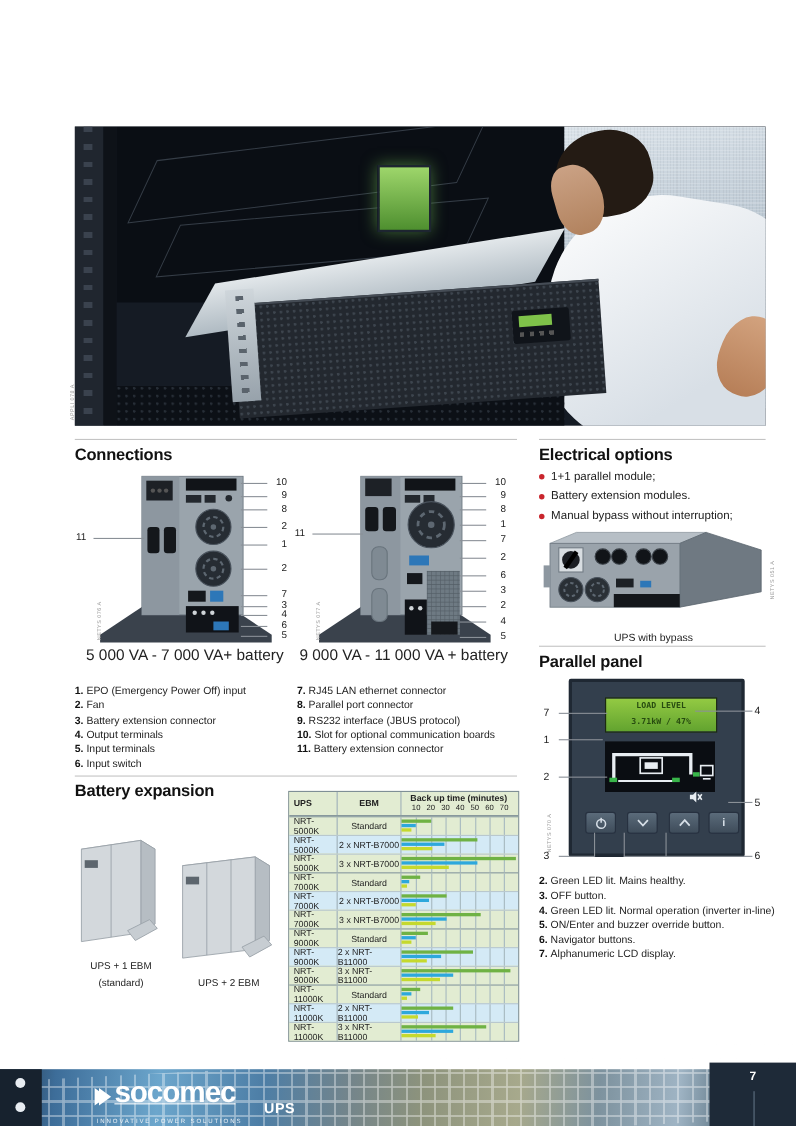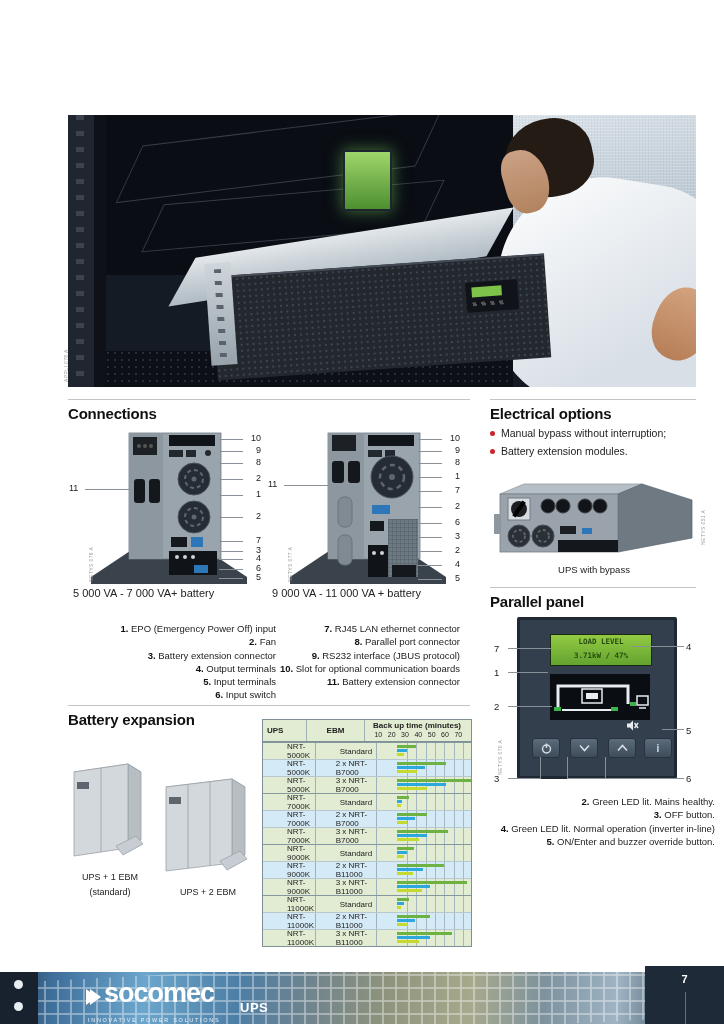--- a/index.html
+++ b/index.html
@@ -48,35 +48,35 @@
   .hero .display u{position:absolute;left:6px;top:20px;width:34px;height:4px;display:block;
       background:repeating-linear-gradient(90deg,#555 0 4px,transparent 4px 9px);}
   .hero .hand{position:absolute;left:586px;top:172px;width:56px;height:74px;border-radius:46%;
       background:linear-gradient(#d2a27e,#b77f58);transform:rotate(22deg);}
   .hero .bottomdark{position:absolute;left:38px;top:236px;width:407px;height:36px;background:#0c1016;
       background-image:radial-gradient(circle at 2px 2px,#272e37 1px,transparent 1.4px);background-size:7px 7px;}
 
   
   .fig{position:absolute;width:190px;}
   .fig svg{display:block;}
-  .fig .caption{font-size:11px;color:#222;margin-top:2px;}
+  .fig .caption{font-size:14px;color:#222;text-align:center;margin-top:2px;}
   .callout-num{position:absolute;font-size:9px;color:#222;width:16px;text-align:right;}
   .callout-line{position:absolute;height:1px;background:#8a9097;}
 
   
   .legend-list{position:absolute;margin:0;padding:0;list-style:none;}
-  .legend-list li{font-size:9.5px;line-height:13.3px;color:#222;text-align:right;}
+  .legend-list li{font-size:9.5px;line-height:13.3px;color:#222;}
   .legend-list li b{color:#111;}
 
   
   .bullet-list{position:absolute;margin:0;padding:0;list-style:none;}
   .bullet-list li{font-size:10.5px;line-height:18px;color:#222;display:flex;align-items:center;}
   .bullet-list .dot{width:5px;height:5px;border-radius:50%;margin-right:6px;flex:0 0 auto;}
   .eo-fig{position:absolute;}
-  .eo-fig .caption{font-size:9.5px;color:#222;text-align:center;margin-top:2px;}
+  .eo-fig .caption{font-size:9.5px;color:#222;text-align:center;margin-top:12px;}
 
   
   .cp{position:absolute;}
   .cp .panel{position:absolute;left:27px;top:0;width:160px;height:162px;background:#333f4d;
       border:3px solid #1f2833;border-radius:2px;box-sizing:border-box;}
   .cp .lcd{position:absolute;left:30px;top:14px;width:100px;height:30px;
       background:linear-gradient(#93ca43,#62a32f);border:1px solid #1c2a10;
       font-family:"DejaVu Sans Mono",monospace;font-size:7.5px;font-weight:bold;color:#274b10;
       text-align:center;line-height:14px;}
   .cp .mimic{position:absolute;left:30px;top:54px;width:100px;height:46px;background:#0a0d12;}
@@ -97,41 +97,41 @@
   .bx-head{display:flex;border-bottom:1px solid #7f8f96;background:#e2ecd2;}
   .bx-head .hc{box-sizing:border-box;border-right:1px solid #9fb0b8;display:flex;align-items:center;justify-content:flex-start;padding-left:4px;font-weight:bold;}
   .bx-head .h-ups{width:44px;}
   .bx-head .h-ebm{width:58px;justify-content:center;padding-left:0;}
   .bx-head .h-time{width:104px;border-right:none;display:block;padding:1px 0 0 0;}
   .bx-head .h-time .ttl{font-size:8px;font-weight:bold;text-align:center;line-height:10px;}
   .bx-head .h-time .ticks{position:relative;height:10px;font-weight:normal;font-size:7px;}
   .bx-head .h-time .ticks span{position:absolute;transform:translateX(-50%);top:0;}
   .bx-row{display:flex;height:16px;border-top:1px solid #b9c8ce;}
   .bx-row.group-start{border-top:1px solid #86989f;}
-  .bx-row .c{box-sizing:border-box;border-right:1px solid #9fb0b8;display:flex;align-items:center;margin-left:20px;}
+  .bx-row .c{box-sizing:border-box;border-right:1px solid #9fb0b8;display:flex;align-items:center;}
   .bx-row .c1{width:44px;padding-left:4px;}
   .bx-row .c2{width:58px;justify-content:center;}
   .bx-row .c3{width:104px;border-right:none;position:relative;display:block;padding-top:2px;}
   .bx-row.row-green{background:#e2ecd2;}
   .bx-row.row-blue{background:#d4eaf6;}
   .bx-row .gl{position:absolute;top:0;bottom:0;width:1px;background:#a6b8bf;}
   .bx-row .bar{position:relative;height:3px;margin-bottom:1px;z-index:1;}
   .bx-legend{position:absolute;font-size:9px;font-style:italic;color:#222;}
   .bx-legend .item{position:absolute;display:flex;align-items:center;white-space:nowrap;}
   .bx-legend .sw{width:9px;height:4px;margin-right:4px;flex:0 0 auto;}
 
   
   .footer{position:absolute;left:0;top:972px;width:724px;height:52px;overflow:visible;
       background:linear-gradient(95deg,#243546 0%,#3d6d99 7%,#6ca6cc 20%,#4d7ea6 33%,#74858b 44%,#8d937c 53%,#a7a98c 65%,#7d929e 75%,#9fb4c4 85%,#58707f 92%);}
   .footer .grid{position:absolute;left:-20px;top:-8px;width:780px;height:70px;opacity:.45;transform:rotate(-3deg);
       background:repeating-linear-gradient(93deg,rgba(255,255,255,.8) 0 2px,transparent 2px 13px),
                  repeating-linear-gradient(3deg,rgba(255,255,255,.8) 0 2px,transparent 2px 13px);}
   .footer .leftstrip{position:absolute;left:0;top:0;width:38px;height:52px;background:#17222e;}
   .footer .leftstrip i{position:absolute;left:14px;width:9px;height:9px;border-radius:50%;background:#e8edf2;display:block;}
-  .footer .logo{position:absolute;left:86px;top:6px;color:#fff;}
+  .footer .logo{position:absolute;left:86px;top:6px;color:#fff;text-decoration:underline;}
   .footer .logo .mark{display:inline-block;vertical-align:-3px;margin-right:3px;}
   .footer .logo .mark i{display:inline-block;width:0;height:0;border-left:11px solid #fff;
       border-top:8px solid transparent;border-bottom:8px solid transparent;}
   .footer .logo .mark i+i{margin-left:-7px;}
   .footer .logo .word{font-size:27px;font-weight:bold;letter-spacing:-1px;}
   .footer .tagrow{position:absolute;left:88px;top:36px;width:220px;}
   .footer .tagline{font-size:5.5px;letter-spacing:1.7px;color:#eef3f7;text-transform:uppercase;}
   .footer .brand{position:absolute;left:152px;top:-8px;font-size:13px;font-weight:bold;color:#fff;letter-spacing:.5px;}
   .pageblock{position:absolute;left:645px;top:966px;width:79px;height:58px;background:#1e2a38;}
   .pageblock .pno{position:absolute;left:0;right:0;top:7px;text-align:center;color:#fff;font-size:11px;font-weight:bold;}
@@ -306,25 +306,29 @@
       <li><b>8. </b><span>Parallel port connector</span></li>
       <li><b>9. </b><span>RS232 interface (JBUS protocol)</span></li>
       <li><b>10. </b><span>Slot for optional communication boards</span></li>
       <li><b>11. </b><span>Battery extension connector</span></li>
     </ul>
 
   <h2 class="sec-title" style="left:490px;top:405px;">Electrical options</h2>
   <ul class="bullet-list" id="eo-bullets" style="left:490px;top:424px;width:210px;">
       <li>
         <span class="dot" style="background: rgb(201, 37, 44);"></span>
-        <span>Manual bypass without interruption;</span>
+        <span>1+1 parallel module;</span>
       </li>
       <li>
         <span class="dot" style="background: rgb(201, 37, 44);"></span>
         <span>Battery extension modules.</span>
+      </li>
+      <li>
+        <span class="dot" style="background: rgb(201, 37, 44);"></span>
+        <span>Manual bypass without interruption;</span>
       </li>
     </ul>
   <div class="eo-fig" style="left:494px;top:478px;width:200px;">
     <svg width="200" height="80" viewBox="0 0 200 80">
       <polygon points="6,16 30,6 148,6 124,16" fill="#b7bfc6" stroke="#8a949c" stroke-width="0.7"></polygon>
       <polygon points="124,16 148,6 198,22 198,60 124,74" fill="#6f7982" stroke="#59636c" stroke-width="0.7"></polygon>
       <rect x="6" y="16" width="118" height="58" fill="#9aa3ab" stroke="#737d86" stroke-width="0.8"></rect>
       <rect x="14" y="20" width="22" height="22" fill="#d8dde1" stroke="#737d86"></rect>
       <circle cx="25" cy="31" r="8" fill="#1b1e23"></circle>
       <rect x="23" y="22" width="4" height="18" fill="#000" transform="rotate(35 25 31)"></rect>
@@ -409,20 +413,22 @@
       <span class="cnum" style="left: 196px; top: 24px;">4</span>
       <span class="cnum" style="left: 196px; top: 108px;">5</span>
       <span class="cnum" style="left: 196px; top: 156px;">6</span>
     </div>
   <span class="side-label" style="left:497px;top:775px;">NETYS 070 A</span>
   <ul class="legend-list" id="cp-legend" style="left:490px;top:795px;width:225px;">
       <li><b>2. </b><span>Green LED lit. Mains healthy.</span></li>
       <li><b>3. </b><span>OFF button.</span></li>
       <li><b>4. </b><span>Green LED lit. Normal operation (inverter in-line)</span></li>
       <li><b>5. </b><span>ON/Enter and buzzer override button.</span></li>
+      <li><b>6. </b><span>Navigator buttons.</span></li>
+      <li><b>7. </b><span>Alphanumeric LCD display.</span></li>
     </ul>
 
   <h2 class="sec-title" style="left:68px;top:711px;">Battery expansion</h2>
   <div class="towers" id="towers" style="left:70px;top:748px;">
       <div class="tower-fig"><svg width="80" height="116" viewBox="0 0 80 116">
           <polygon points="4,24 58,16 71,24 17,32" fill="#eceff1" stroke="#9aa2a8" stroke-width="0.8"></polygon>
           <polygon points="58,16 71,24 71,92 58,100" fill="#b6bdc3" stroke="#9aa2a8" stroke-width="0.8"></polygon>
           <polygon points="4,24 58,16 58,100 4,108" fill="#d3d8dc" stroke="#9aa2a8" stroke-width="0.8"></polygon>
           <line x1="31" y1="20" x2="31" y2="104" stroke="#9aa2a8" stroke-width="0.8"></line>
           <rect x="7" y="34" width="12" height="7" fill="#5d666e"></rect>

